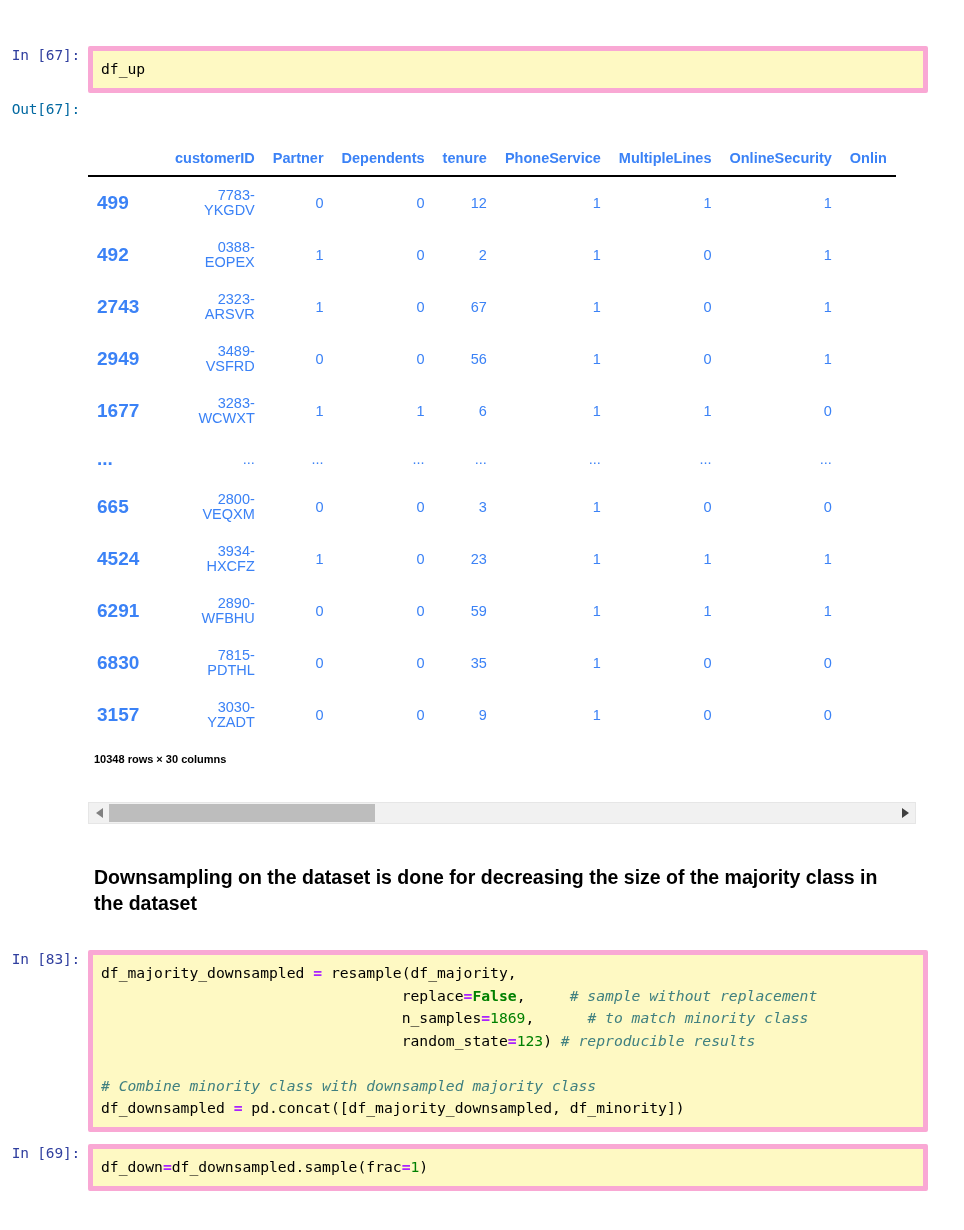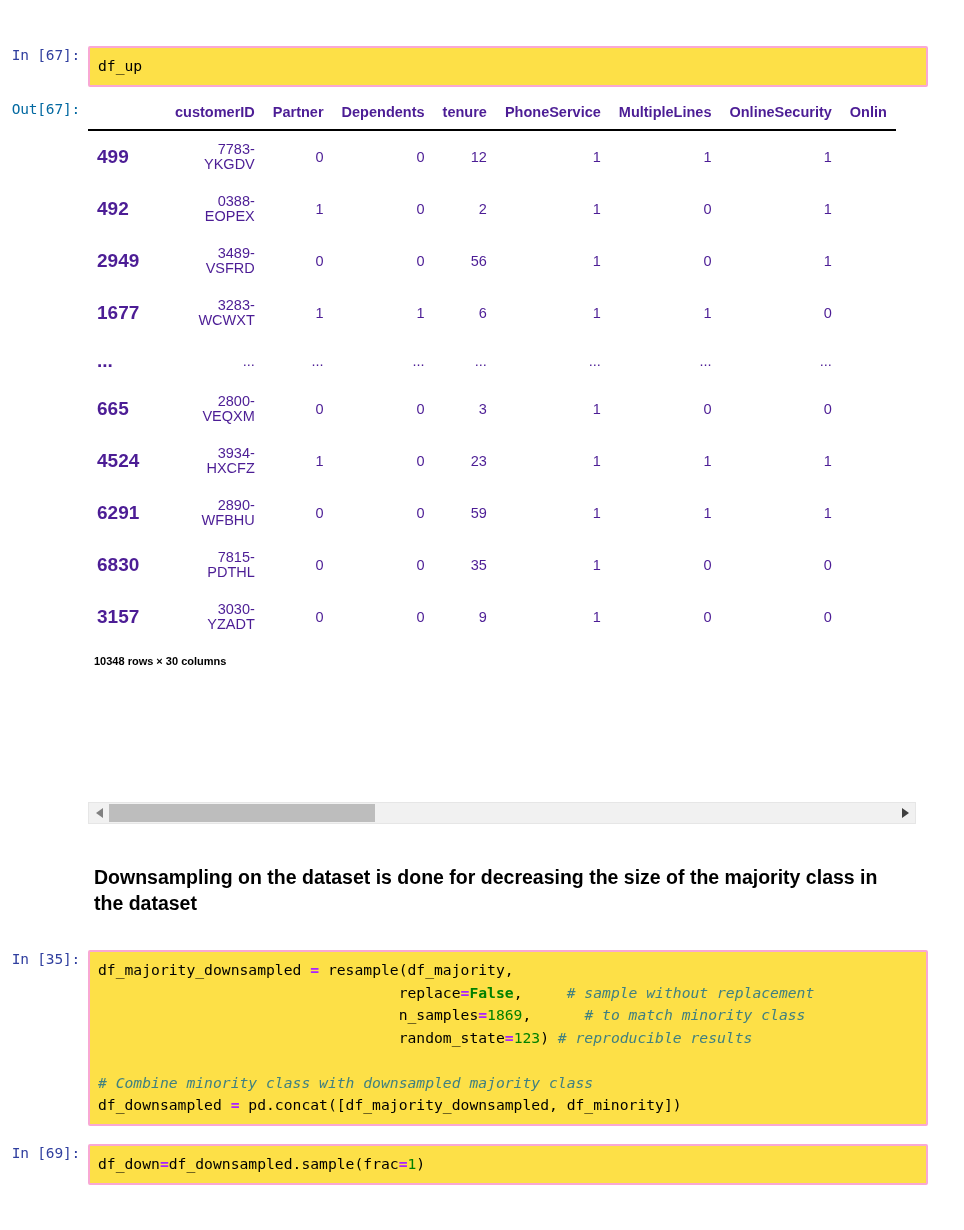--- a/index.html
+++ b/index.html
@@ -38,22 +38,22 @@
   }
   .prompt.in  { color: #303F9F; }
   .prompt.out { color: #0369a1; }
 
   .input-area {
     flex: 1 1 auto;
     min-width: 0;
   }
 
   .code-box {
-    border: 2px solid #f9a8d4;
-    background: #fde047;
+    border: 5px solid #f9a8d4;
+    background: #fef9c3;
     border-radius: 2px;
     padding: 7px 0 7px 0;
     margin-right: 36px;
   }
   .code-box pre {
     margin: 0;
     padding: 0 8px;
     font-family: "DejaVu Sans Mono", "Liberation Mono", monospace;
     font-size: 14.7px;
     line-height: 22.5px;
@@ -73,23 +73,24 @@
   }
   .df-scroll {
     width: 825px;
     overflow: hidden;
     position: relative;
   }
   table.dataframe {
     border-collapse: collapse;
     border-spacing: 0;
     font-size: 14.5px;
-    color: #4c1d95;
+    color: #3b82f6;
     table-layout: auto;
     white-space: nowrap;
+    margin-top: 46px;
   }
   table.dataframe thead th {
     font-weight: bold;
     text-align: right;
     padding: 4px 9px 9px 9px;
     border-bottom: 2px solid #000000;
     vertical-align: bottom;
     font-size: 14.5px;
   }
   table.dataframe thead th.corner {
@@ -225,20 +226,31 @@
             <td class="cid">0388-EOPEX</td>
             <td>1</td>
             <td>0</td>
             <td>2</td>
             <td>1</td>
             <td>0</td>
             <td>1</td>
             <td></td>
           </tr>
           <tr>
+            <th>2743</th>
+            <td class="cid">2323-ARSVR</td>
+            <td>1</td>
+            <td>0</td>
+            <td>67</td>
+            <td>1</td>
+            <td>0</td>
+            <td>1</td>
+            <td></td>
+          </tr>
+          <tr>
             <th>2949</th>
             <td class="cid">3489-VSFRD</td>
             <td>0</td>
             <td>0</td>
             <td>56</td>
             <td>1</td>
             <td>0</td>
             <td>1</td>
             <td></td>
           </tr>
@@ -334,21 +346,21 @@
     <div class="thumb"></div>
   </div>
   <div class="arrow">
     <div class="tri tri-right"></div>
   </div>
 </div>
 
 <div class="md-heading">Downsampling on the dataset is done for decreasing the size of the majority class in the dataset</div>
 
 <div class="cell" style="top:950px;">
-  <div class="prompt in">In [35]:</div>
+  <div class="prompt in">In [83]:</div>
   <div class="input-area">
     <div class="code-box">
       <pre><span>df_majority_downsampled </span><span class="tok-op">=</span><span> resample(df_majority,</span>
 <span>                                  </span><span>replace</span><span class="tok-op">=</span><span class="tok-kw">False</span><span>,</span><span>     </span><span class="tok-com"># sample without replacement</span>
 <span>                                  </span><span>n_samples</span><span class="tok-op">=</span><span class="tok-num">1869</span><span>,</span><span>      </span><span class="tok-com"># to match minority class</span>
 <span>                                  </span><span>random_state</span><span class="tok-op">=</span><span class="tok-num">123</span><span>) </span><span class="tok-com"># reproducible results</span>
 <span></span>
 <span class="tok-com"># Combine minority class with downsampled majority class</span>
 <span>df_downsampled </span><span class="tok-op">=</span><span> pd.concat([df_majority_downsampled, df_minority])</span></pre>
     </div>

